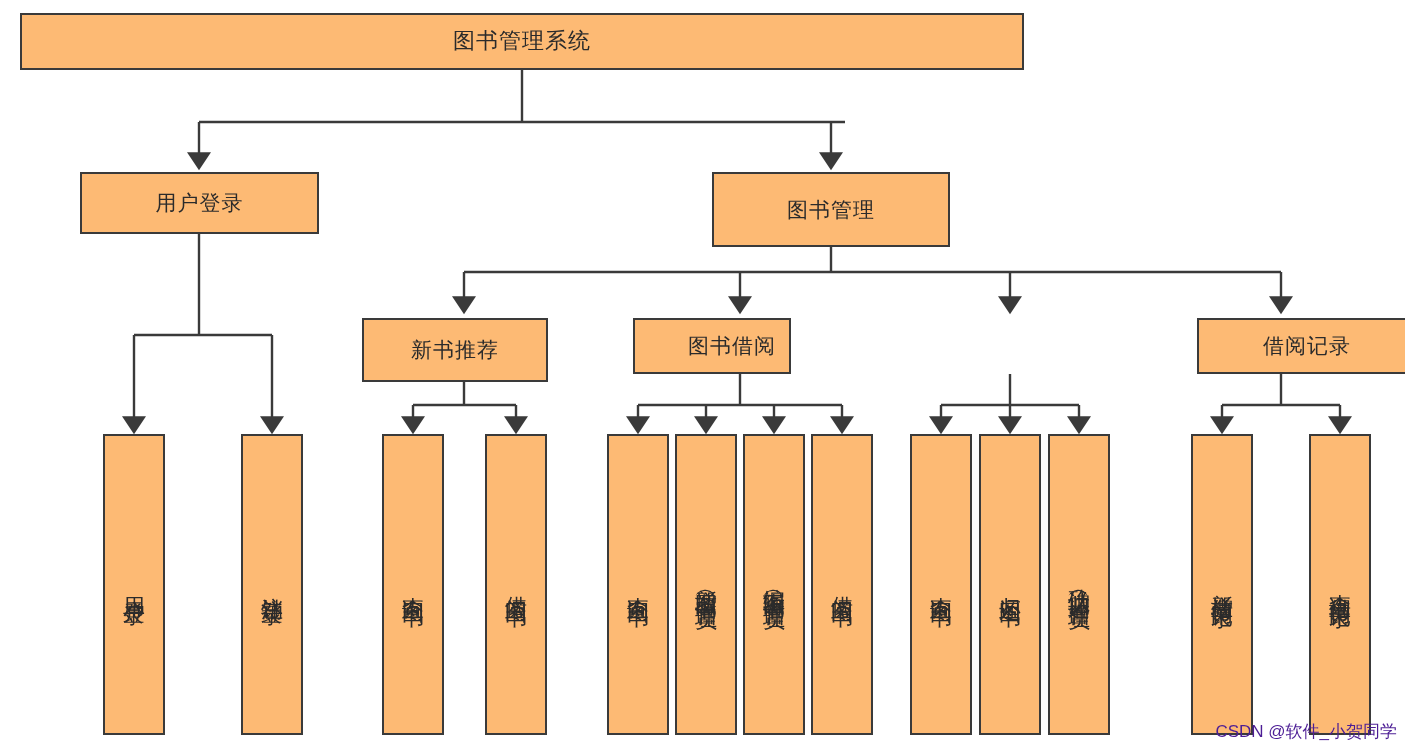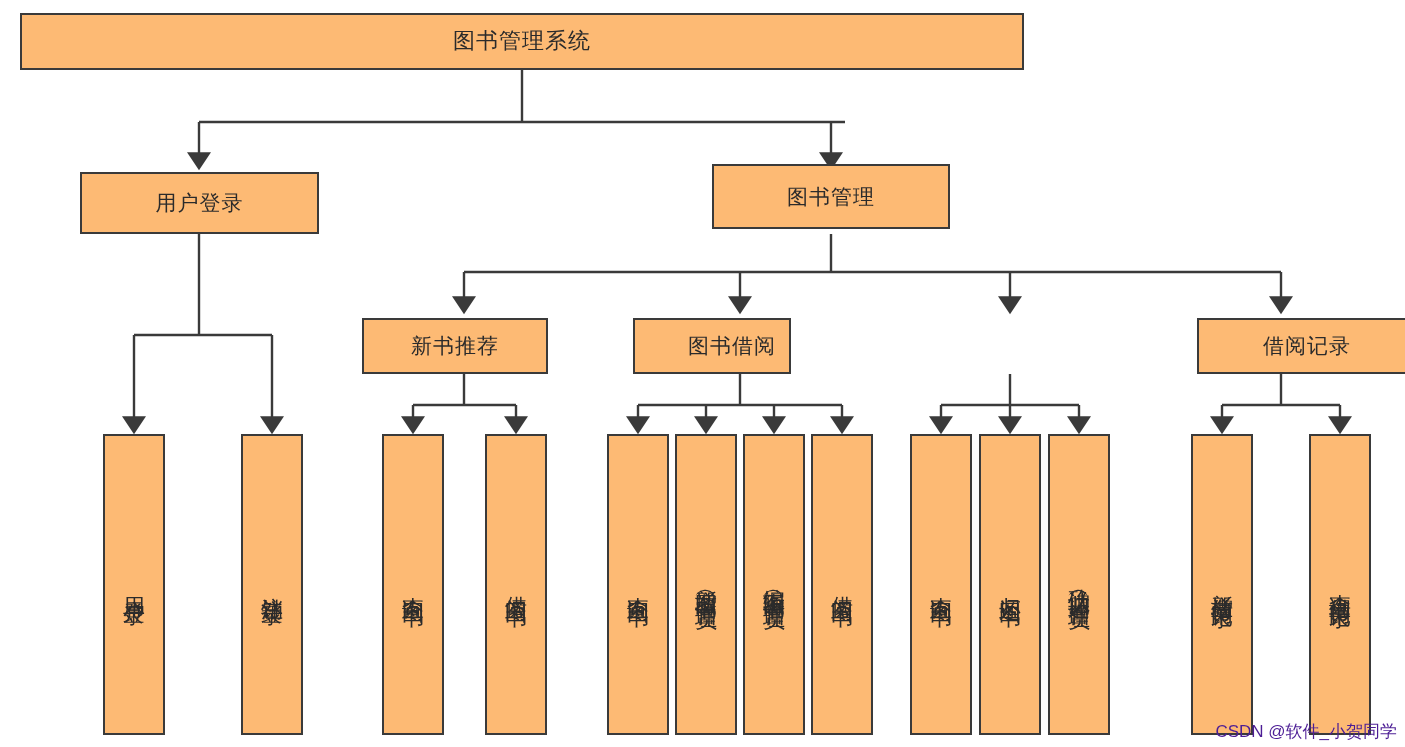--- a/index.html
+++ b/index.html
@@ -110,25 +110,25 @@
     </g>
   </svg>
 
   <div class="node h-node" id="node-root" style="left:20px;top:13px;width:1004px;height:57px;">
     <span class="lbl">图书管理系统</span>
   </div>
 
   <div class="node h-node" style="left:80px;top:172px;width:239px;height:62px;">
     <span class="lbl">用户登录</span>
   </div>
-  <div class="node h-node" style="left:712px;top:164px;width:238px;height:65px;">
+  <div class="node h-node" style="left:712px;top:172px;width:238px;height:75px;">
     <span class="lbl">图书管理</span>
   </div>
 
-  <div class="node h-node" style="left:362px;top:318px;width:186px;height:56px;">
+  <div class="node h-node" style="left:362px;top:318px;width:186px;height:64px;">
     <span class="lbl">新书推荐</span>
   </div>
   <div class="node h-node" style="left:633px;top:318px;width:158px;height:56px;padding-left:40px;">
     <span class="lbl">图书借阅</span>
   </div>
   <div class="node h-node" style="left:1170px;top:318px;width:220px;height:56px;margin-left:27px;">
     <span class="lbl">借阅记录</span>
   </div>
 
   <div class="node v-node" style="left:103px;top:434px;width:62px;height:301px;">

